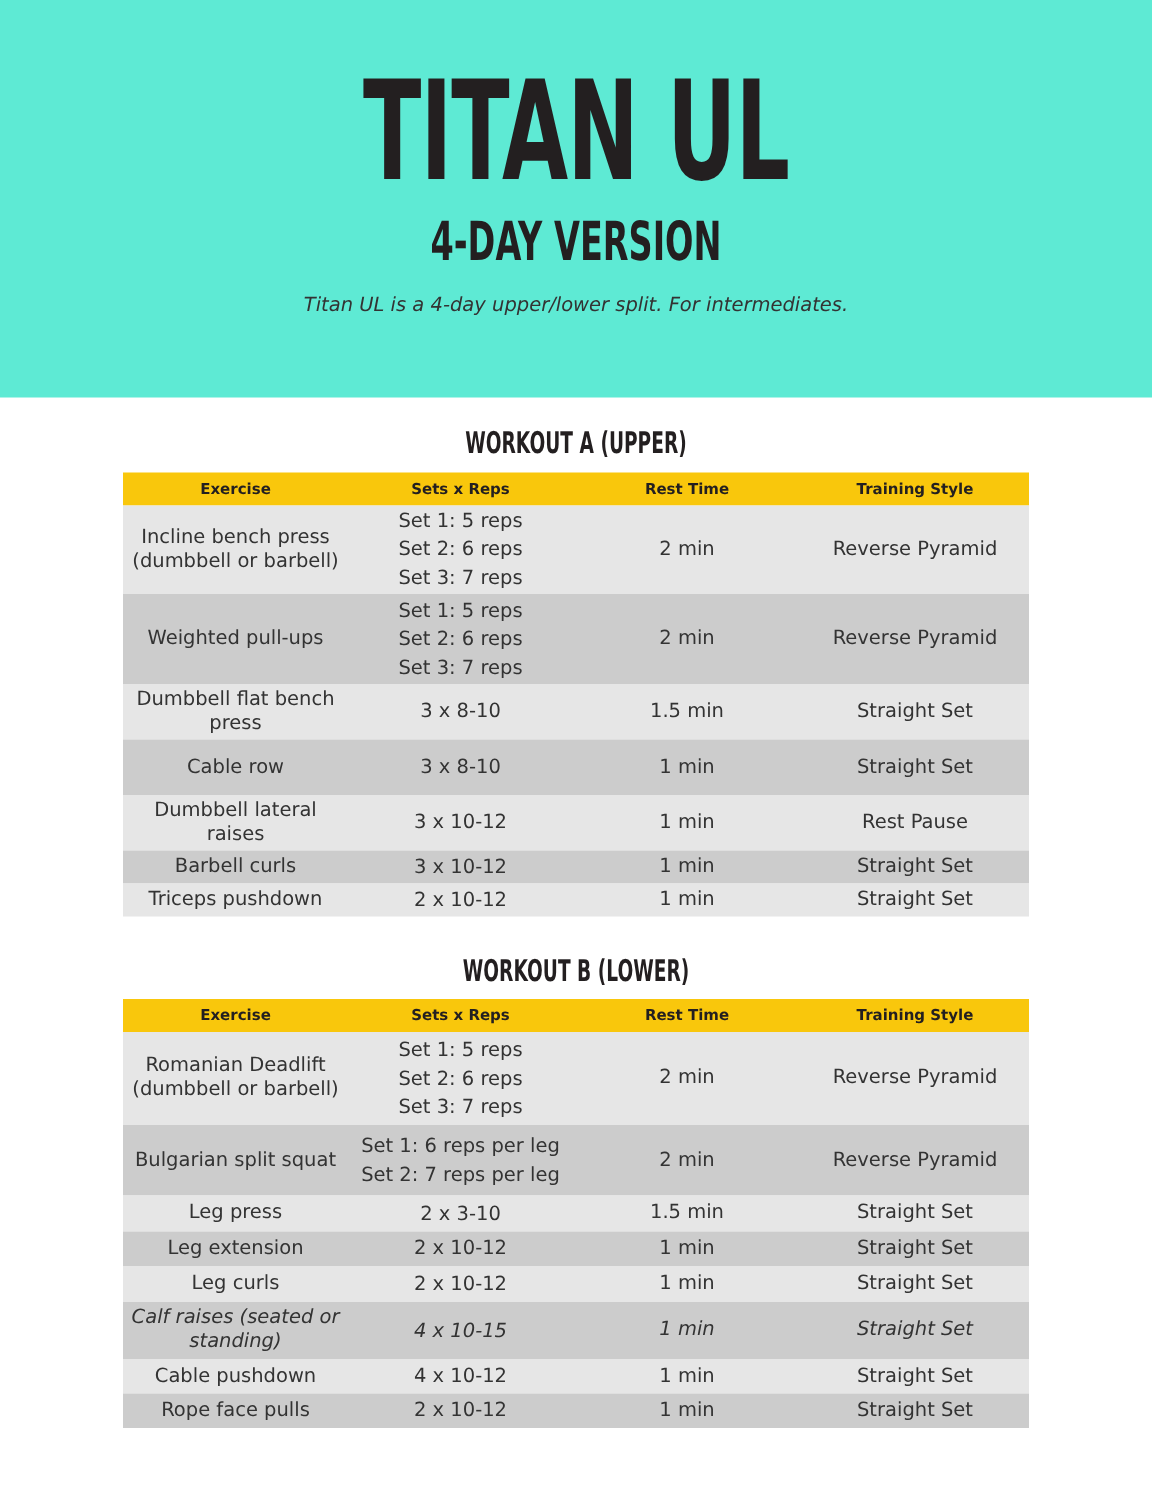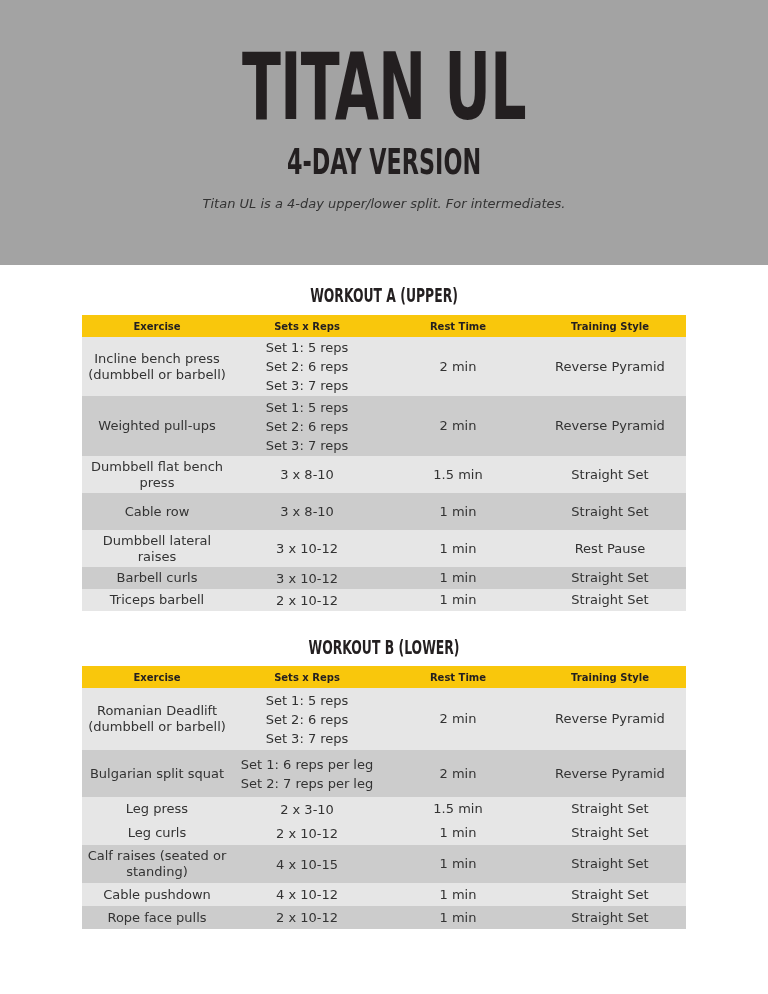--- a/index.html
+++ b/index.html
@@ -1,20 +1,20 @@
 <!DOCTYPE html>
 <html><head>
   <meta charset="utf-8">
   <style>
     * { margin: 0; padding: 0; box-sizing: border-box; }
     html, body { width: 768px; height: 994px; background: #ffffff; overflow: hidden; }
     body { font-family: "Liberation Sans", sans-serif; color: #333333; }
     .hero {
       position: absolute; left: 0; top: 0; width: 768px; height: 265px;
-      background: #a3a3a3; text-align: center;
+      background: #5eead4; text-align: center;
     }
     .hero-title {
       position: absolute; left: 0; width: 768px; top: 38px;
       font-family: "DejaVu Sans", sans-serif; font-weight: bold;
       font-size: 92px; line-height: 100px; letter-spacing: -1px;
       color: #231F20; transform: scaleX(0.62); transform-origin: center;
     }
     .hero-subtitle {
       position: absolute; left: 0; width: 768px; top: 140px;
       font-family: "DejaVu Sans", sans-serif; font-weight: bold;
@@ -120,21 +120,21 @@
       </tr>
       <tr class="even" style="height: 22px;">
         <td>Barbell curls</td>
         <td>
           <span class="sets-line">3 x 10-12</span>
         </td>
         <td>1 min</td>
         <td>Straight Set</td>
       </tr>
       <tr class="odd" style="height: 22px;">
-        <td>Triceps barbell</td>
+        <td>Triceps pushdown</td>
         <td>
           <span class="sets-line">2 x 10-12</span>
         </td>
         <td>1 min</td>
         <td>Straight Set</td>
       </tr>
     </tbody>
 </table>
 
 <div class="section-title" style="top:635px;">WORKOUT B (LOWER)</div>
@@ -174,29 +174,37 @@
         <td>Reverse Pyramid</td>
       </tr>
       <tr class="odd" style="height: 24px;">
         <td>Leg press</td>
         <td>
           <span class="sets-line">2 x 3-10</span>
         </td>
         <td>1.5 min</td>
         <td>Straight Set</td>
       </tr>
+      <tr class="even" style="height: 23px;">
+        <td>Leg extension</td>
+        <td>
+          <span class="sets-line">2 x 10-12</span>
+        </td>
+        <td>1 min</td>
+        <td>Straight Set</td>
+      </tr>
       <tr class="odd" style="height: 24px; margin-top: 48px;">
         <td>Leg curls</td>
         <td>
           <span class="sets-line">2 x 10-12</span>
         </td>
         <td>1 min</td>
         <td>Straight Set</td>
       </tr>
-      <tr class="even" style="height: 38px;">
+      <tr class="even" style="height: 38px; font-style: italic;">
         <td>Calf raises (seated or standing)</td>
         <td>
           <span class="sets-line">4 x 10-15</span>
         </td>
         <td>1 min</td>
         <td>Straight Set</td>
       </tr>
       <tr class="odd" style="height: 23px;">
         <td>Cable pushdown</td>
         <td>

